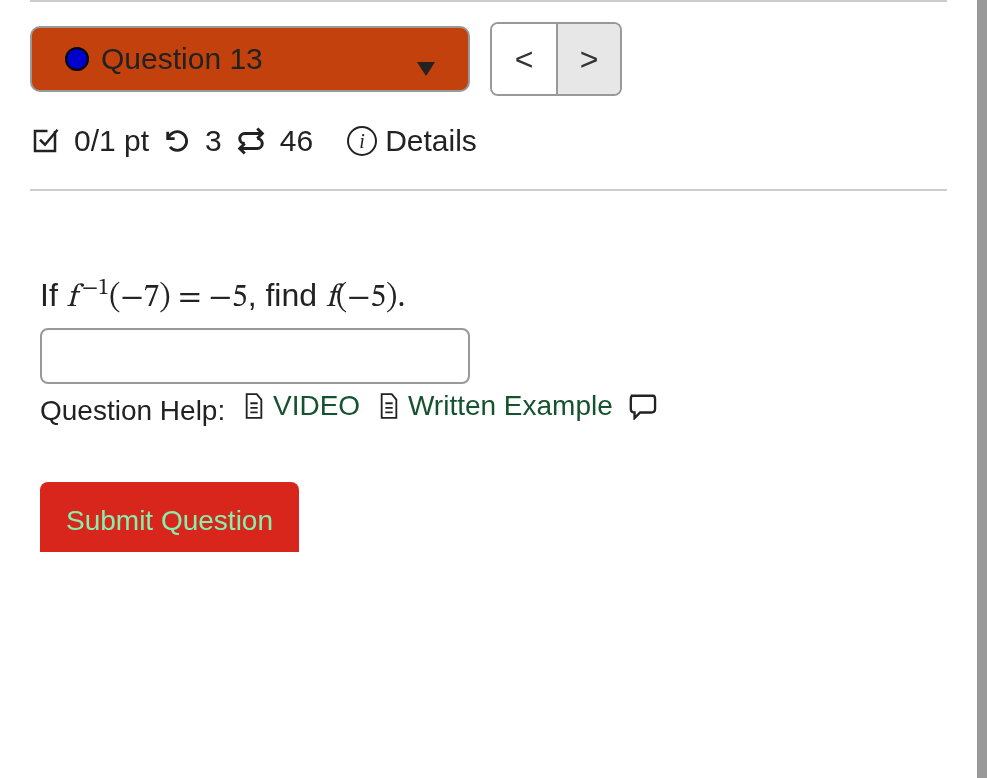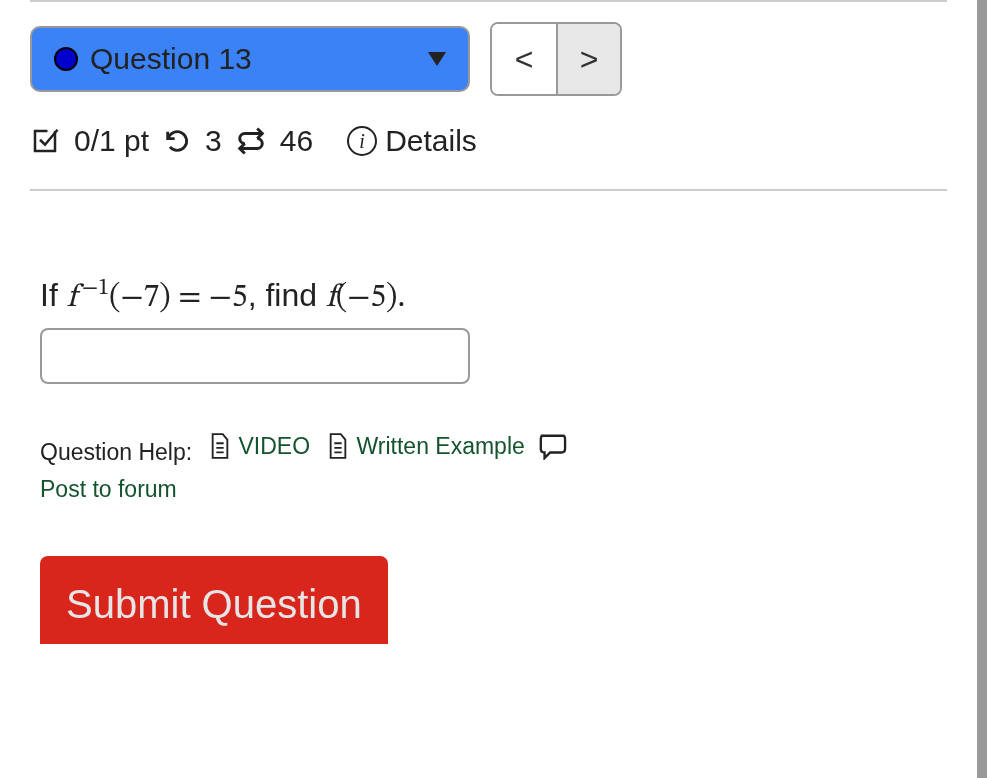--- a/index.html
+++ b/index.html
@@ -26,28 +26,28 @@
     margin: 0;
   }
   .nav-row {
     display: flex;
     align-items: center;
     gap: 20px;
     padding: 20px 0;
   }
   .question-select {
     display: flex;
-    align-items: center;
+    align-items: flex-end;
     justify-content: space-between;
     border: 2px solid #999;
     border-radius: 10px;
-    padding: 14px 22px;
+    padding: 14px 33px;
     width: 440px;
     cursor: pointer;
-    background: #3b82f6;
+    background: #c2410c;
   }
   .qs-left {
     display: flex;
     align-items: center;
     gap: 12px;
   }
   .blue-dot {
     width: 24px;
     height: 24px;
     border-radius: 50%;
@@ -136,22 +136,21 @@
   }
   .answer-input {
     width: 430px;
     height: 56px;
     border: 2px solid #999;
     border-radius: 8px;
     font-size: 28px;
     padding: 4px 10px;
   }
   .help-row {
-    margin-top: 44px;
-    font-size: 23px;
+    font-size: 28px;
     line-height: 1.6;
   }
   .help-label { color: #222; }
   .link {
     color: #14532d;
     display: inline-flex;
     align-items: center;
     gap: 8px;
     cursor: pointer;
     margin-left: 10px;
@@ -163,22 +162,22 @@
   .chat-icon {
     width: 30px; height: 28px;
     stroke: #222; fill: none; stroke-width: 2.5;
   }
   .submit-row {
     margin-top: 40px;
   }
   .submit-btn {
     display: inline-block;
     background: #d9261c;
-    color: #e5e5e5;
-    font-size: 40px;
+    color: #86efac;
+    font-size: 28px;
     padding: 18px 26px 10px 26px;
     border-radius: 8px 8px 0 0;
     cursor: pointer;
     position: relative;
     bottom: -8px;
   }
 </style>
 </head>
 <body>
 
@@ -251,23 +250,20 @@
           <path d="M8 12 L16 12 M8 17 L16 17 M8 22 L16 22"></path>
         </svg>
         <span>Written Example</span>
       </span>
       <span class="link" style="margin-left:6px">
         <svg class="chat-icon" viewBox="0 0 32 30">
           <path d="M4 4 L28 4 Q30 4 30 8 L30 18 Q30 22 26 22 L14 22 L8 28 L8 22 Q4 22 4 18 L4 8 Q4 4 6 4 Z"></path>
         </svg>
       </span>
       <br>
-      <span class="link" style="margin-left:0">
-        <span>Post to forum</span>
-      </span>
     </div>
 
     <div class="submit-row">
       <div class="submit-btn">Submit Question</div>
     </div>
   </div>
 
 </div>
 
 </body></html>

